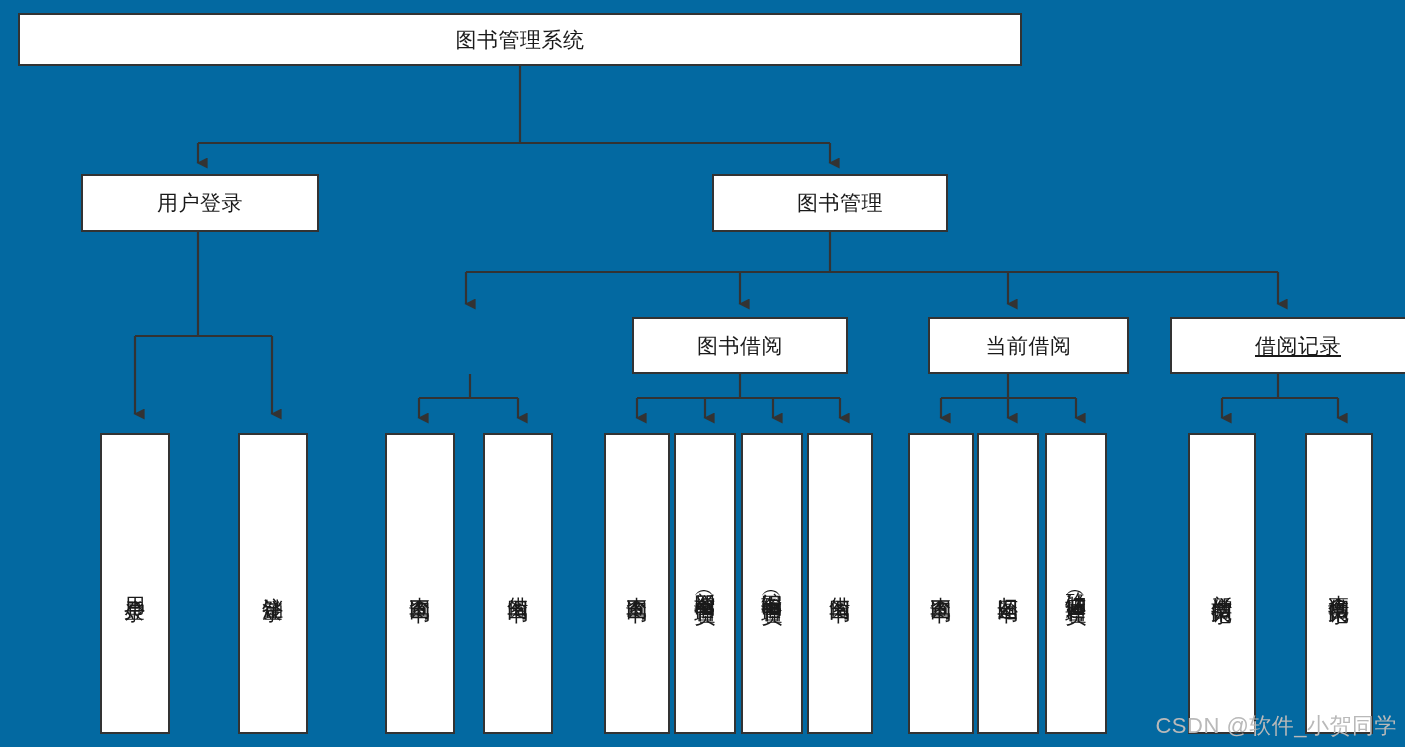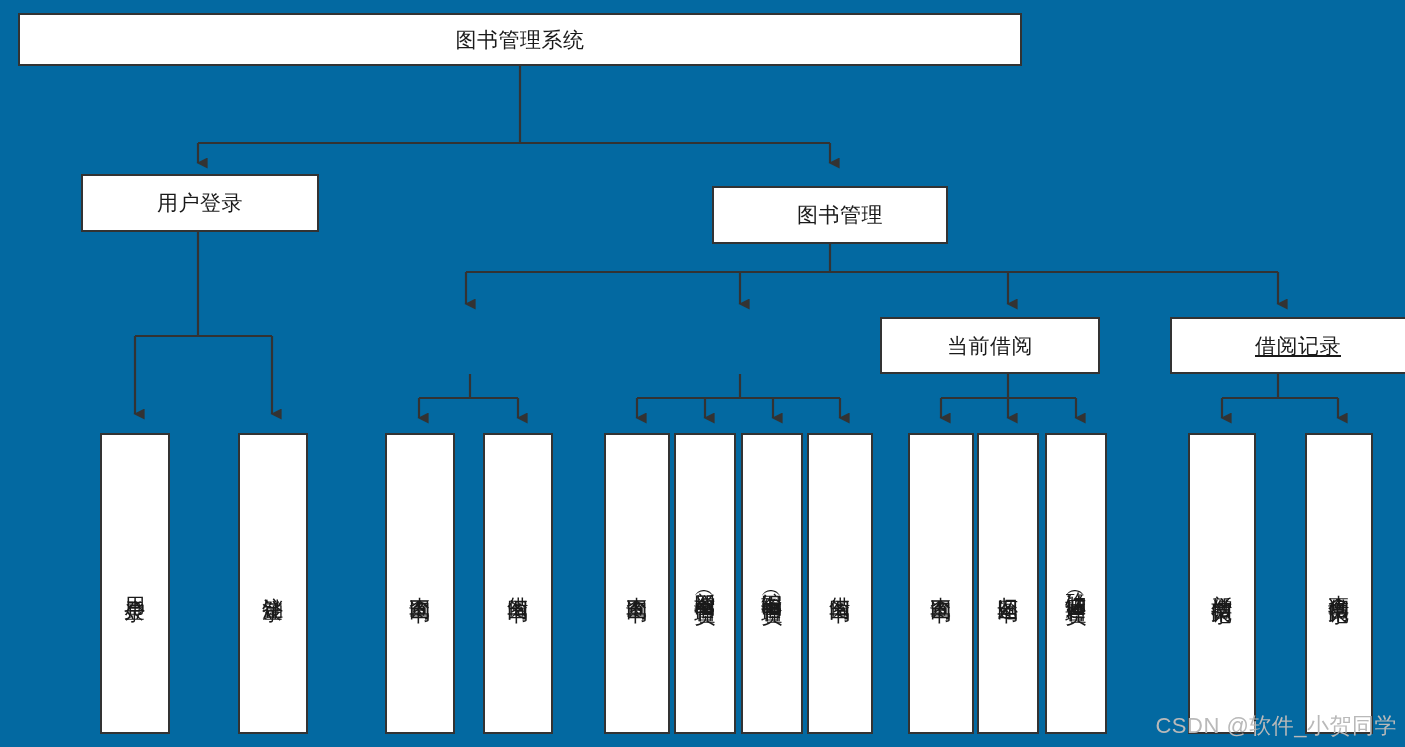--- a/index.html
+++ b/index.html
@@ -118,25 +118,28 @@
     </g>
   </svg>
 
   <div class="node node-h" style="left:18px; top:13px; width:1004px; height:53px;">
     <span>图书管理系统</span>
   </div>
 
   <div class="node node-h" style="left:81px; top:174px; width:238px; height:58px;">
     <span>用户登录</span>
   </div>
-  <div class="node node-h" style="left:712px; top:186px; width:236px; height:58px;padding-left:20px;">
+  <div class="node node-h" style="left:712px; top:174px; width:236px; height:58px;padding-left:20px;">
     <span>图书管理</span>
   </div>
 
-  <div class="node node-h" style="left:880px; top:317px; width:220px; height:57px;">
+  <div class="node node-h" style="left:632px; top:317px; width:216px; height:57px;">
+    <span>图书借阅</span>
+  </div>
+  <div class="node node-h" style="left:928px; top:317px; width:201px; height:57px;">
     <span>当前借阅</span>
   </div>
   <div class="node node-h" style="left:1170px; top:317px; width:256px; height:57px;text-decoration:underline;">
     <span>借阅记录</span>
   </div>
 
   <div class="node node-v" style="left:100px; top:433px; width:70px; height:301px;">
     <span class="vtext">用户登录</span>
   </div>
   <div class="node node-v" style="left:238px; top:433px; width:70px; height:301px;">

